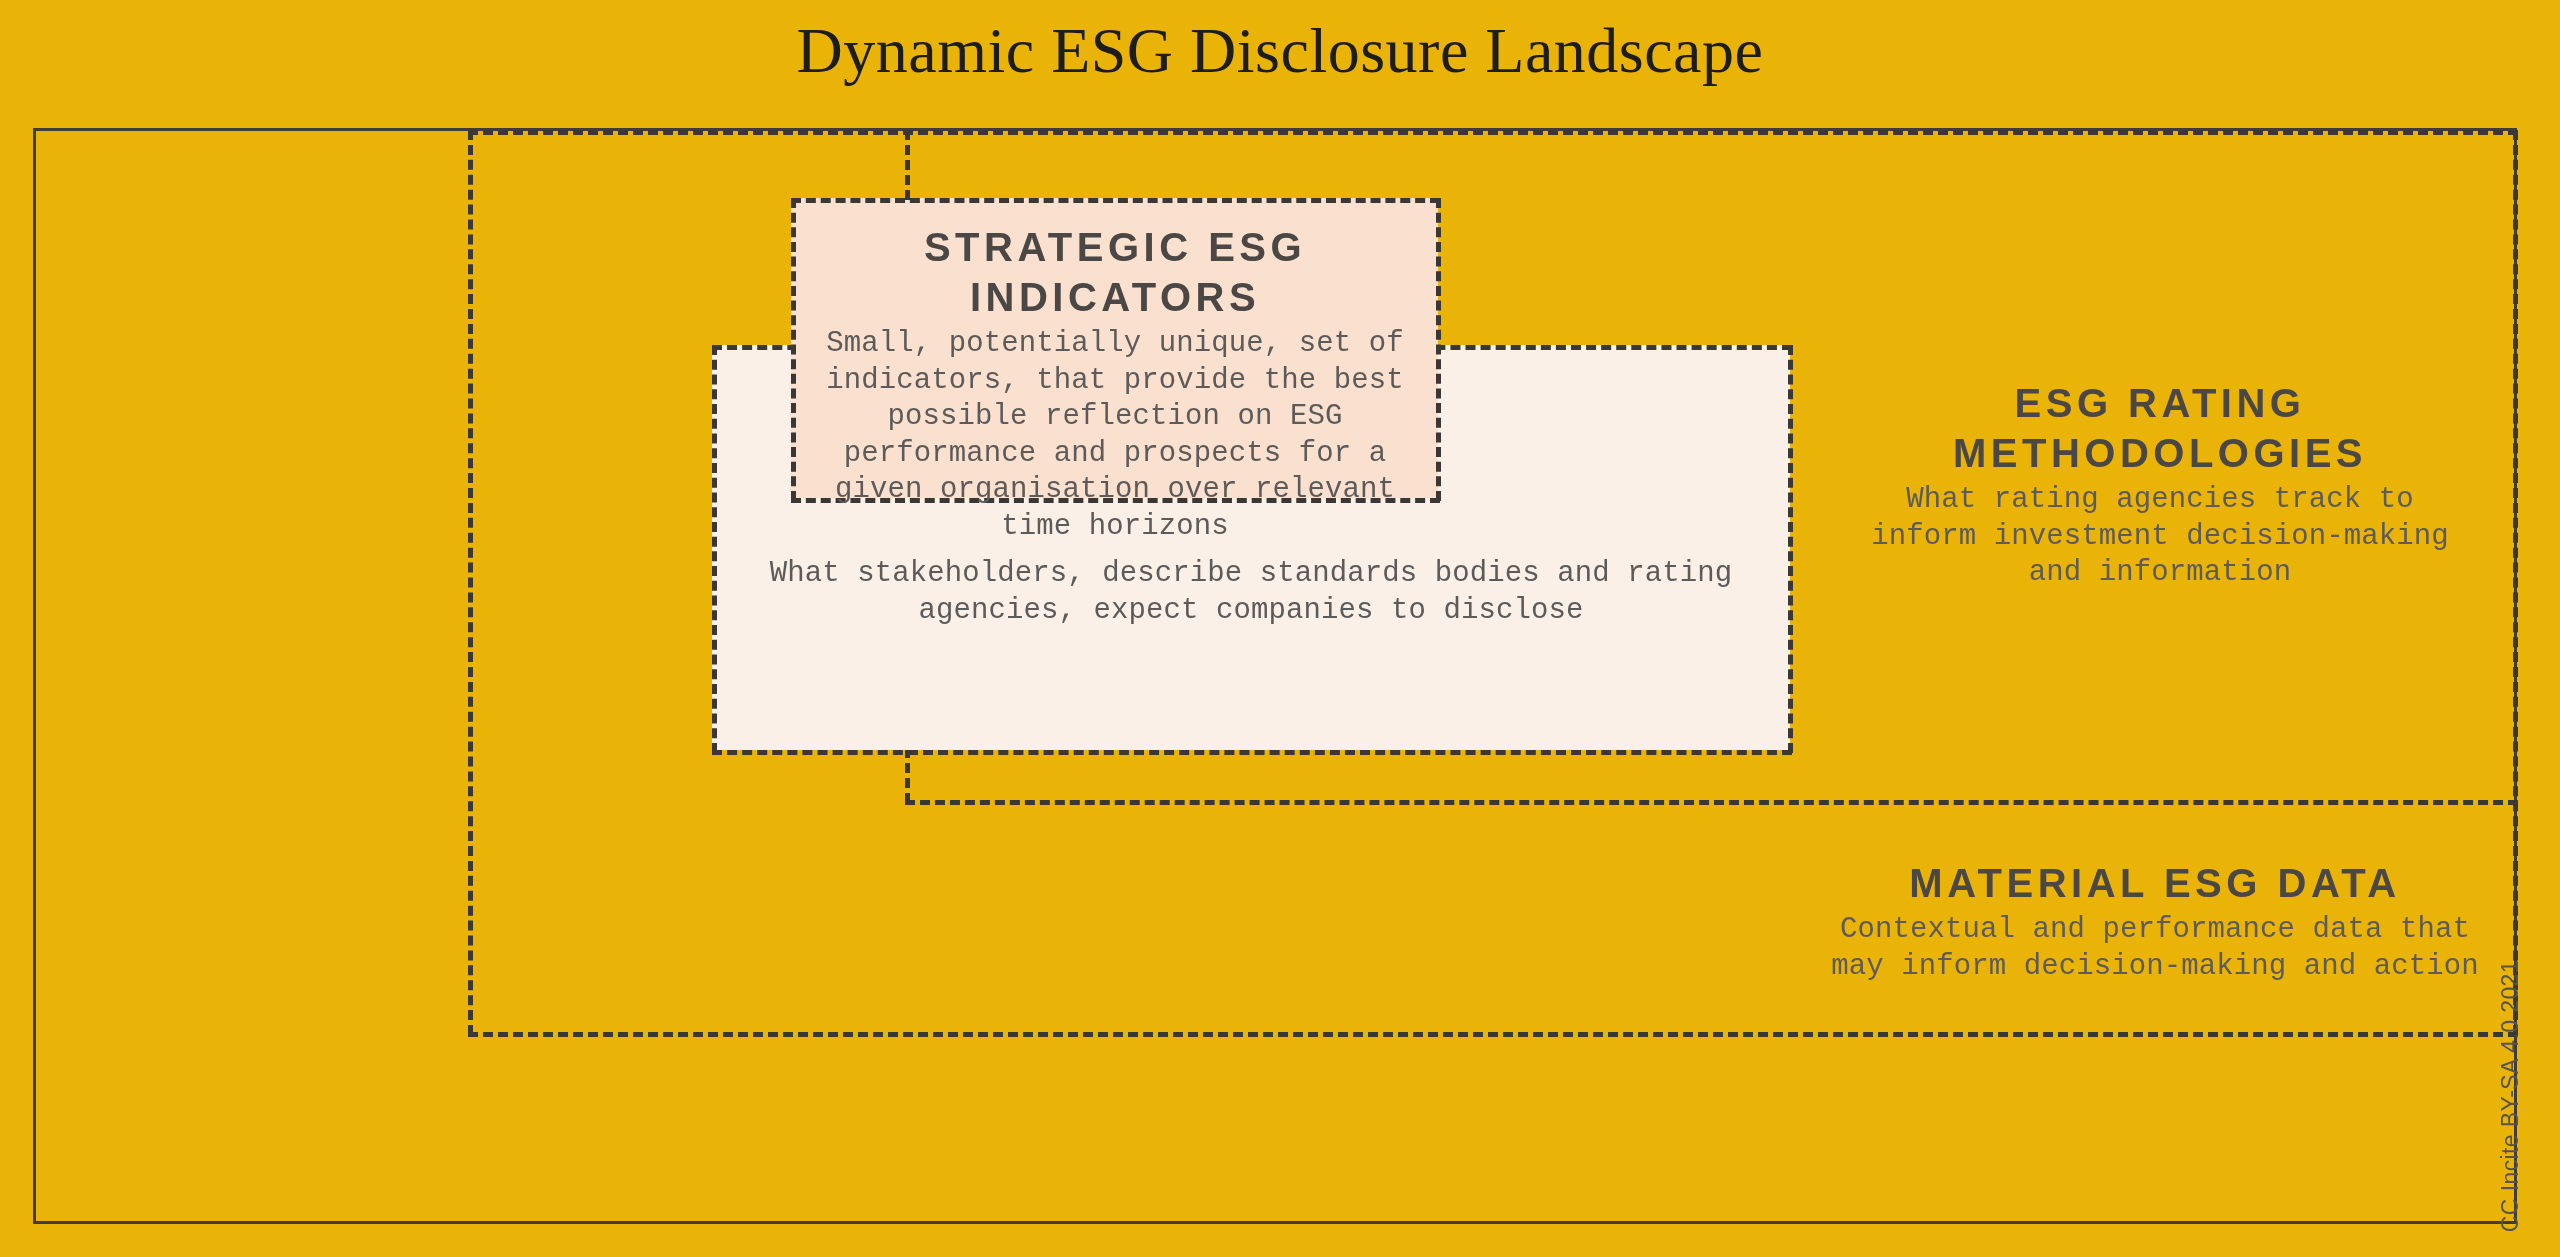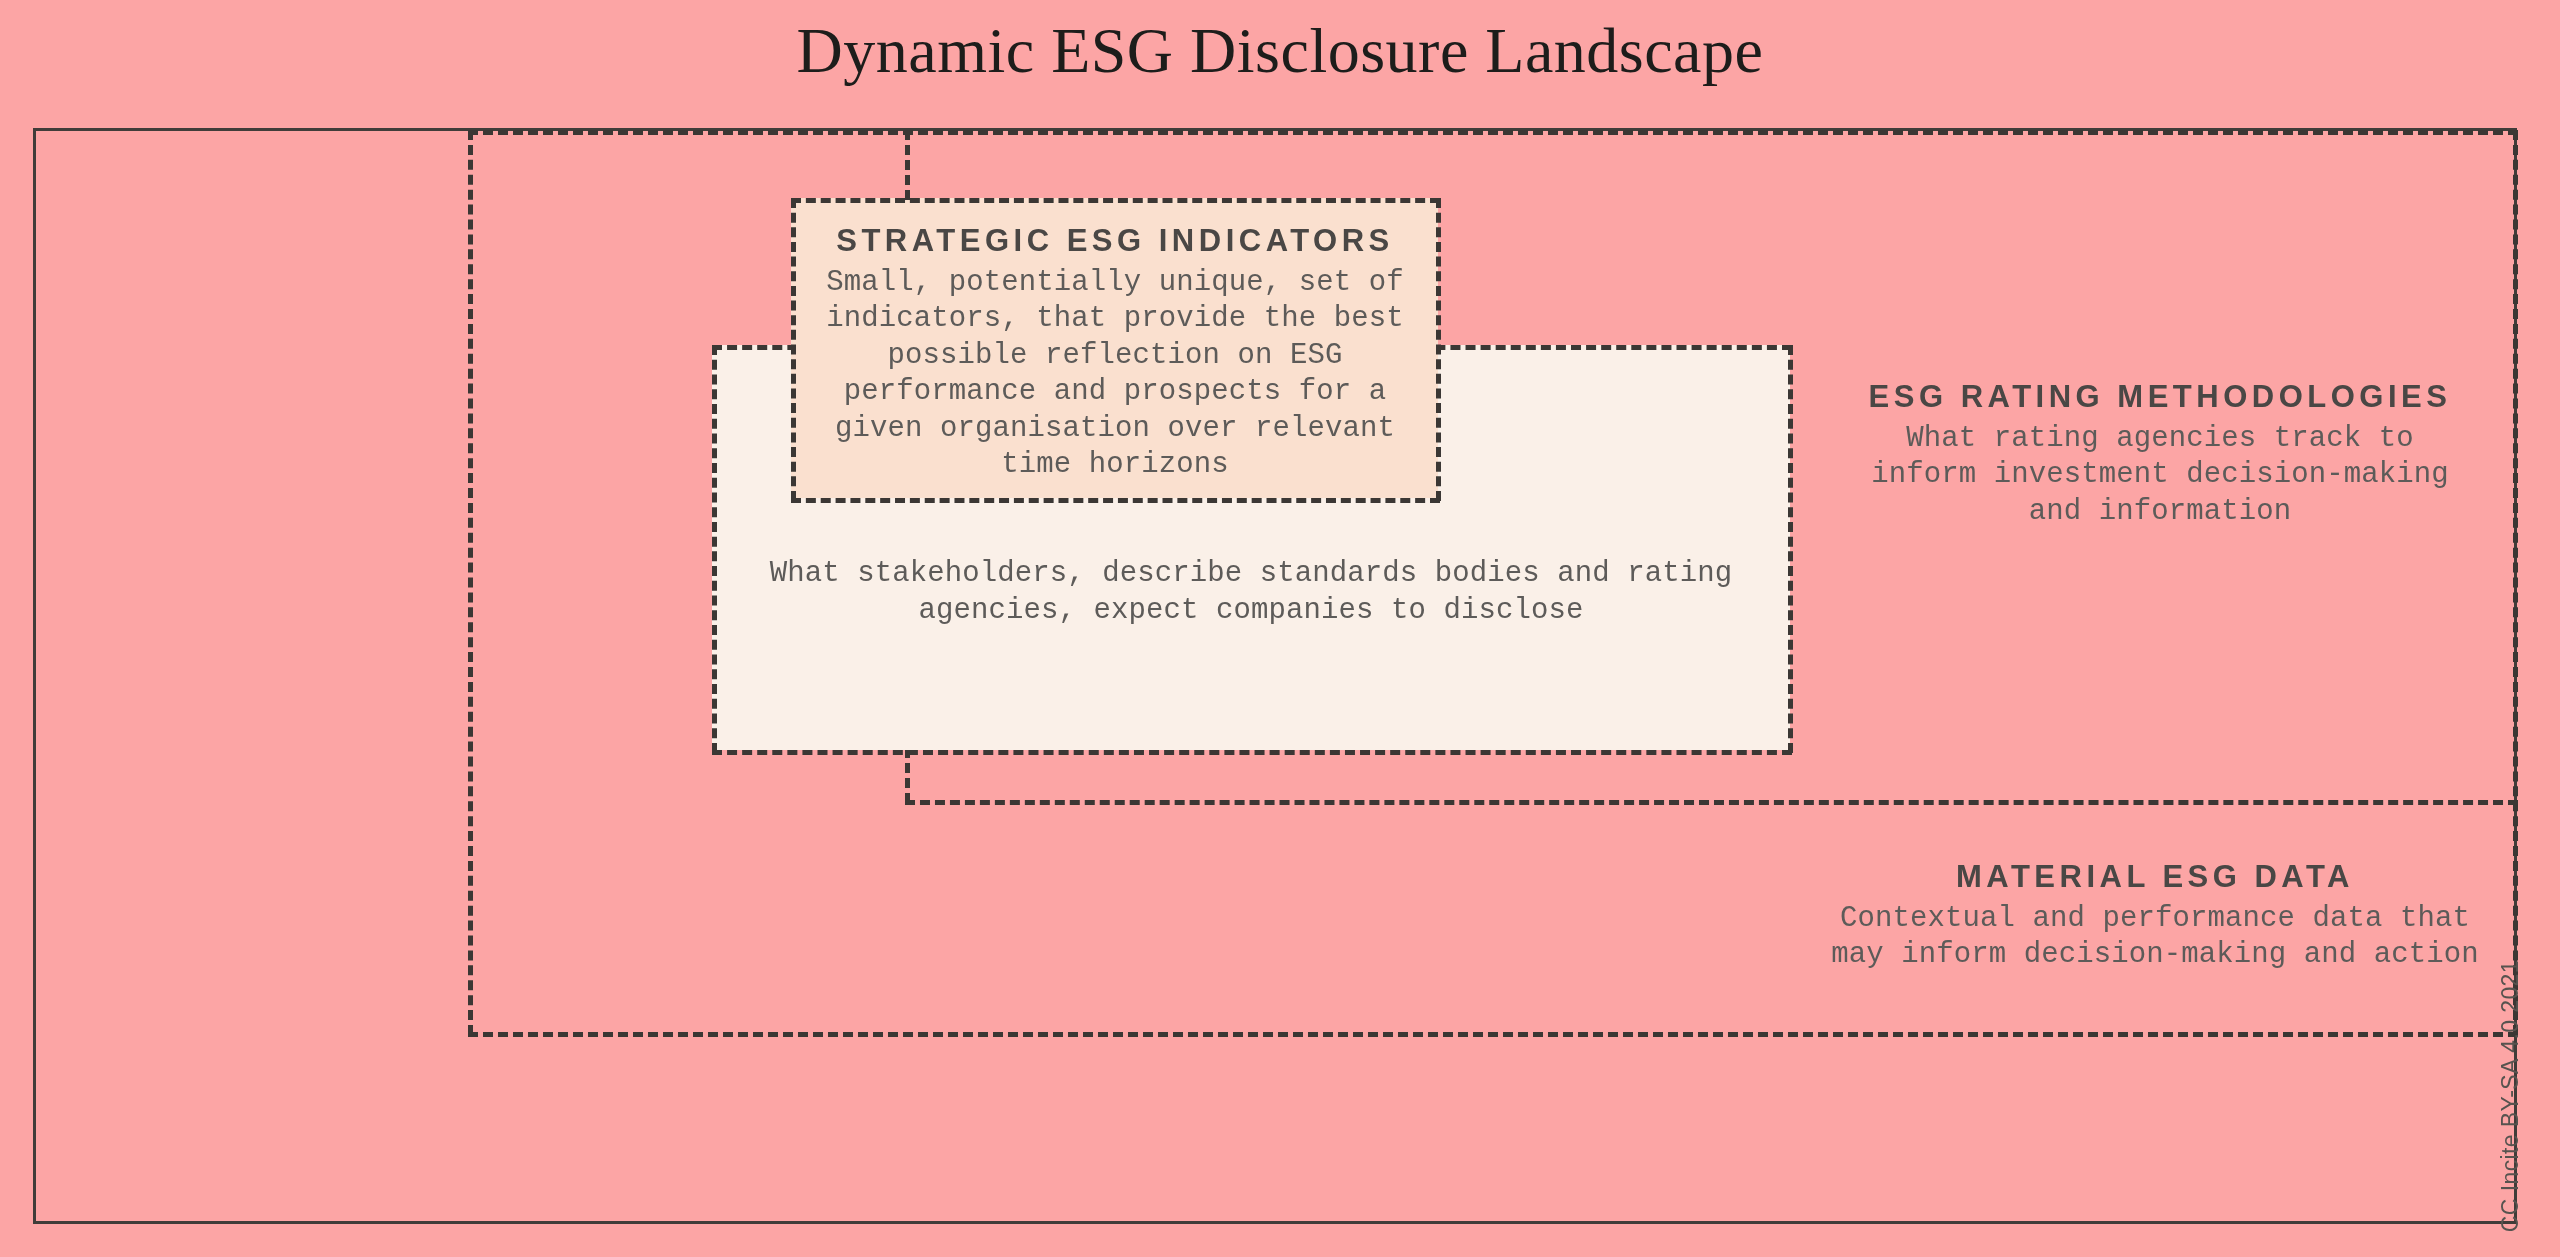--- a/index.html
+++ b/index.html
@@ -11,21 +11,21 @@
     width: 2560px;
     height: 1257px;
     font-family: "Liberation Sans", sans-serif;
     overflow: hidden;
   }
 
   #stage {
     position: relative;
     width: 2560px;
     height: 1257px;
-    background: #fca5a5;
+    background: #eab308;
   }
 
   
   .title {
     position: absolute;
     left: 0;
     top: 14px;
     width: 2560px;
     text-align: center;
     font-family: "Liberation Serif", "DejaVu Serif", serif;
@@ -75,21 +75,21 @@
   
   .block {
     position: absolute;
     text-align: center;
     color: #4a4a48;
   }
   .block h2 {
     margin: 0;
     font-family: "Liberation Sans", sans-serif;
     font-weight: 600;
-    font-size: 31px;
+    font-size: 40px;
     letter-spacing: 4.5px;
     line-height: 1.25;
     color: #4a4745;
     text-transform: uppercase;
   }
   .block p {
     margin: 4px 0 0 0;
     font-family: Liberation Mono, monospace;
     font-weight: 400;
     font-size: 29px;

